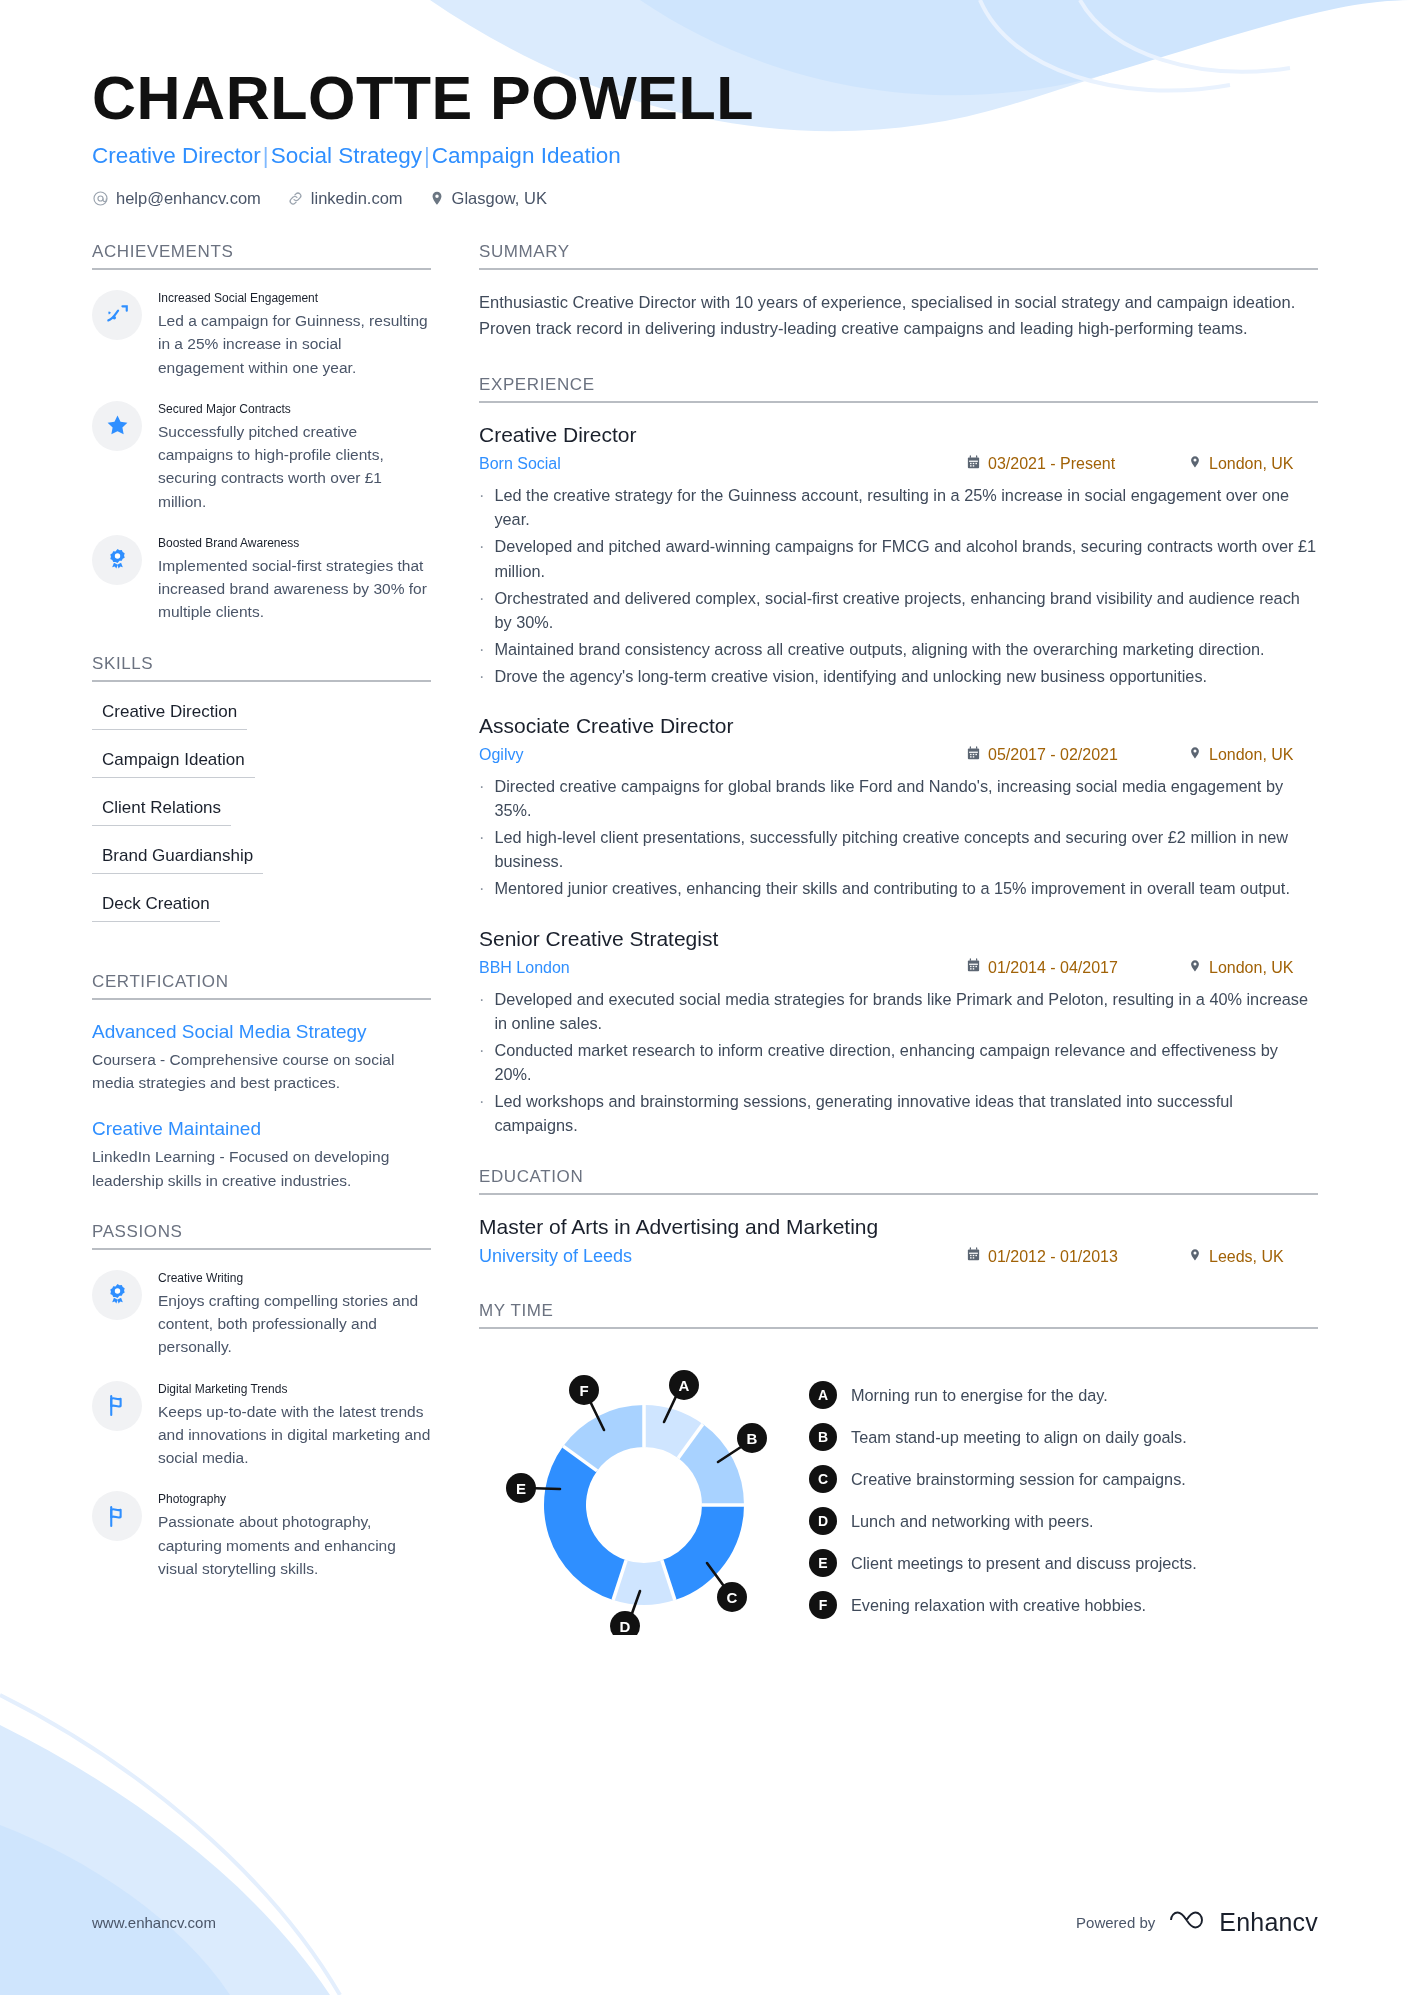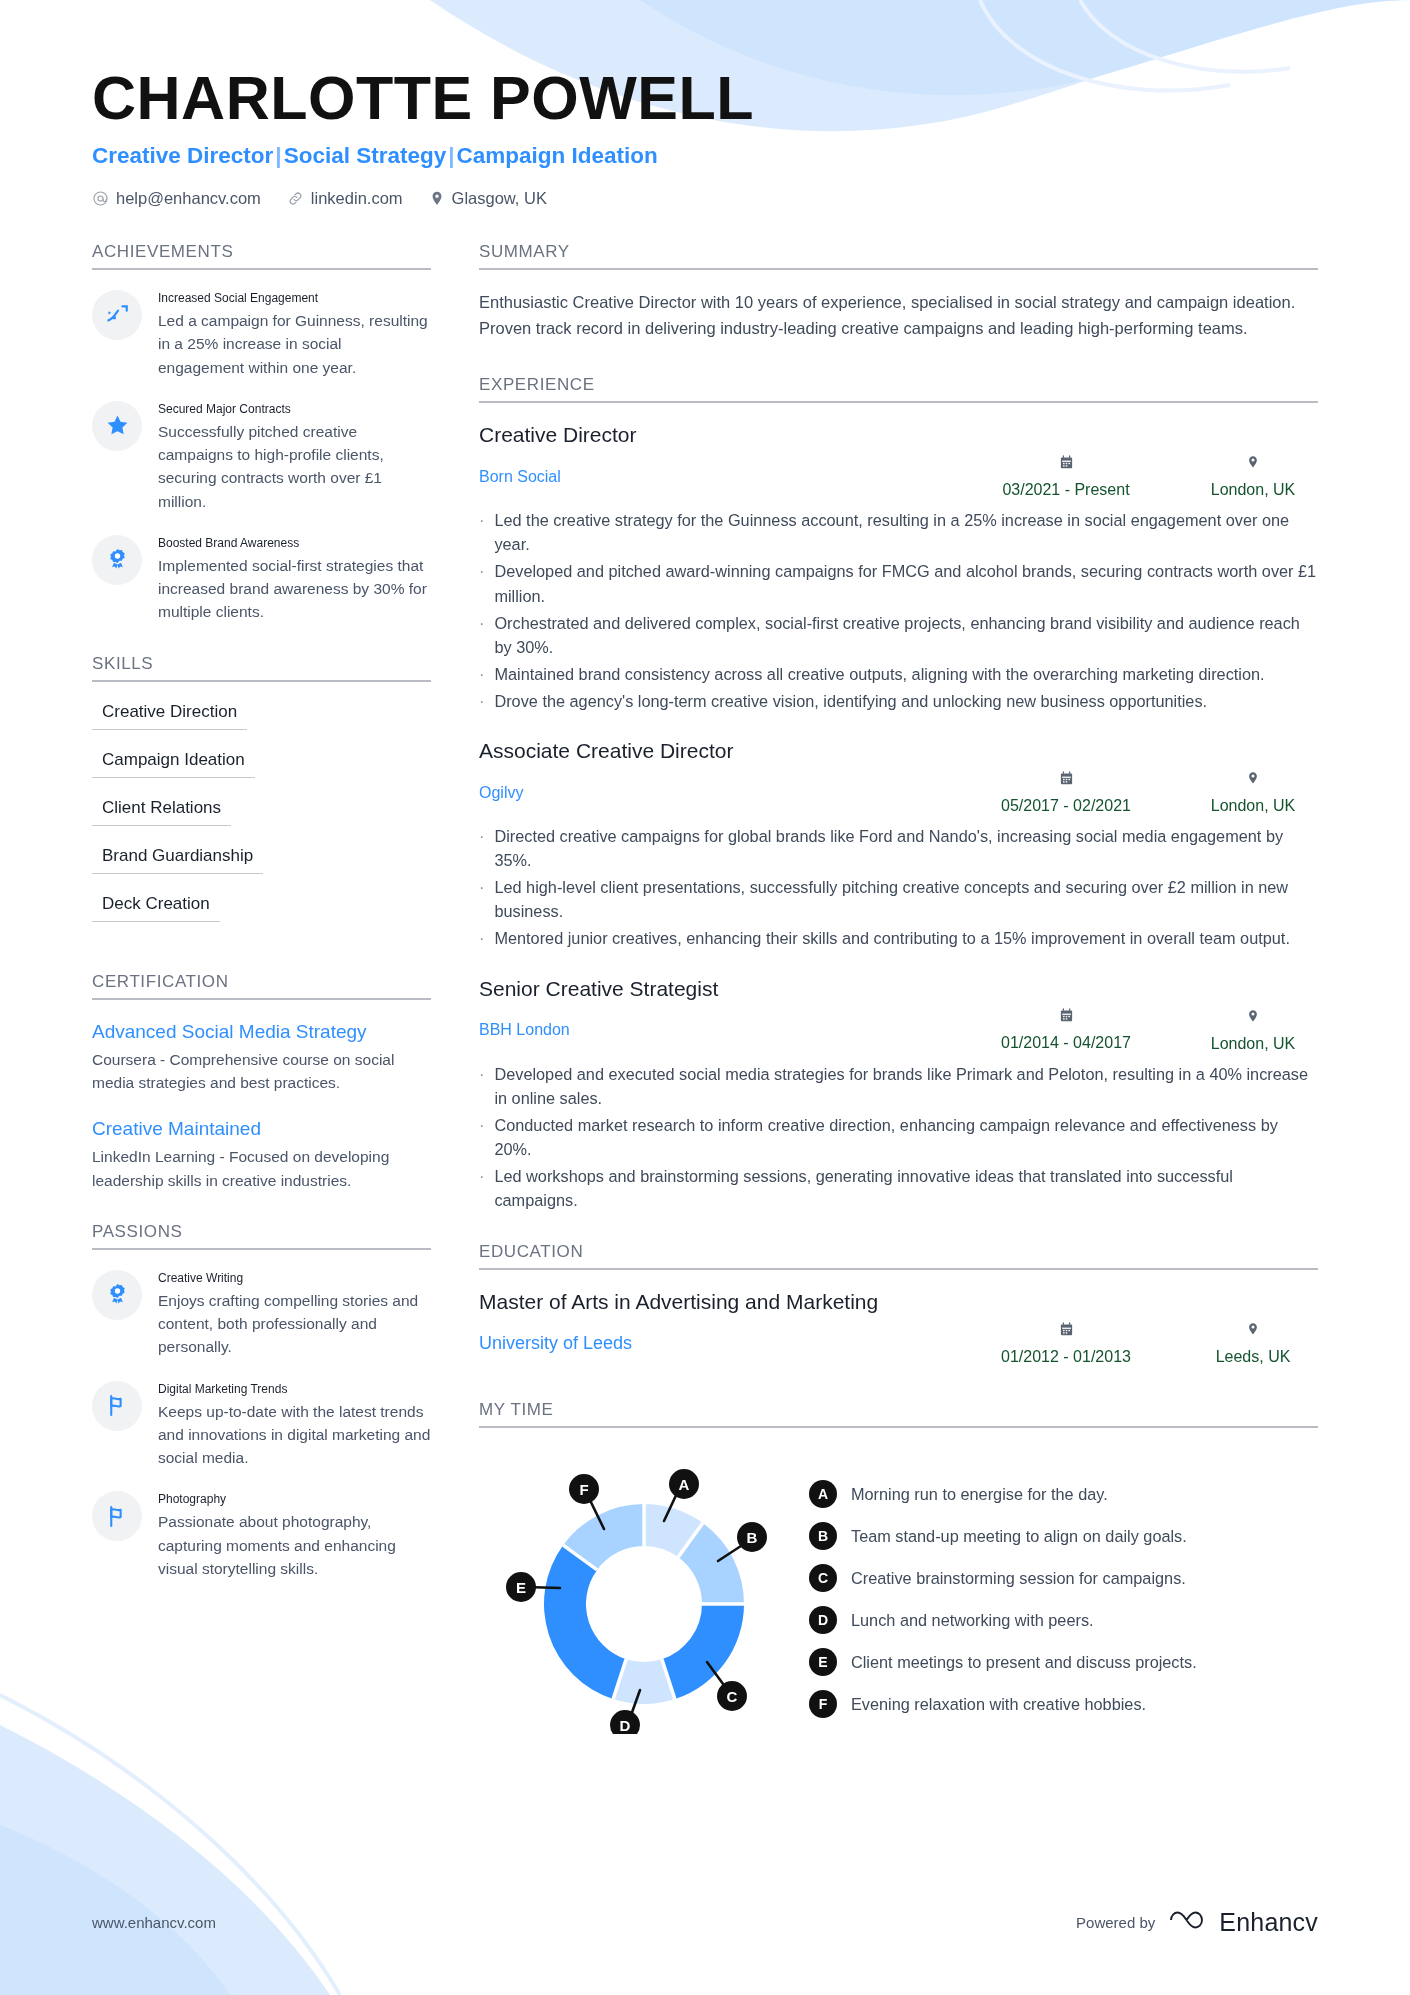--- a/index.html
+++ b/index.html
@@ -18,21 +18,21 @@
   .deco-bottom { bottom:0; left:0; width:640px; height:420px; }
 
   .content { position:relative; z-index:5; padding: 0 92px; }
 
   
   .name {
     font-size: 61px; font-weight: bold; letter-spacing: .5px;
     color:#111; margin-top: 66px; line-height:1.05;
   }
   .headline {
-    font-size: 22.5px; color:#2f8fff; margin-top: 13px; font-weight: 700;
+    font-size: 22.5px; color:#2f8fff; margin-top: 13px; font-weight: 400;
   }
   .headline .sep { color:#7fb9ff; padding: 0 2px; }
   .contact-row {
     display:flex; align-items:center; gap: 26px; margin-top: 20px;
     font-size: 16.5px; color:#4a5568;
   }
   .contact-item { display:flex; align-items:center; gap: 7px; }
   .contact-item svg { display:block; }
 
   
@@ -75,21 +75,21 @@
 
   
   .summary-text { font-size: 16.5px; line-height:1.55; color:#3f4a5a; }
 
   .job { margin-bottom: 26px; }
   .job-title { font-size: 21px; color:#1a202c; font-weight:400; }
   .job-meta {
     display:flex; align-items:center; margin-top: 7px; font-size:16px;
   }
   .job-company { color:#2f8fff; font-size: 16px; flex:1; }
-  .meta-chip { display:flex; align-items:center; gap:7px; color:#14532d; font-size:16px;flex-direction:column; }
+  .meta-chip { display:flex; align-items:center; gap:7px; color:#a16207; font-size:16px; }
   .meta-chip.date { min-width: 200px; }
   .meta-chip.loc { min-width: 130px; justify-content:flex-start; margin-left: 22px; }
   .bullets { margin-top: 9px; }
   .bullet {
     display:flex; gap:10px; font-size:16.3px; line-height:1.48; color:#3f4a5a;
     margin-bottom: 3px;
   }
   .bullet .dot { color:#8a939f; flex:none; line-height:1.48; }
 
   .edu-title { font-size: 21px; color:#1a202c; }

